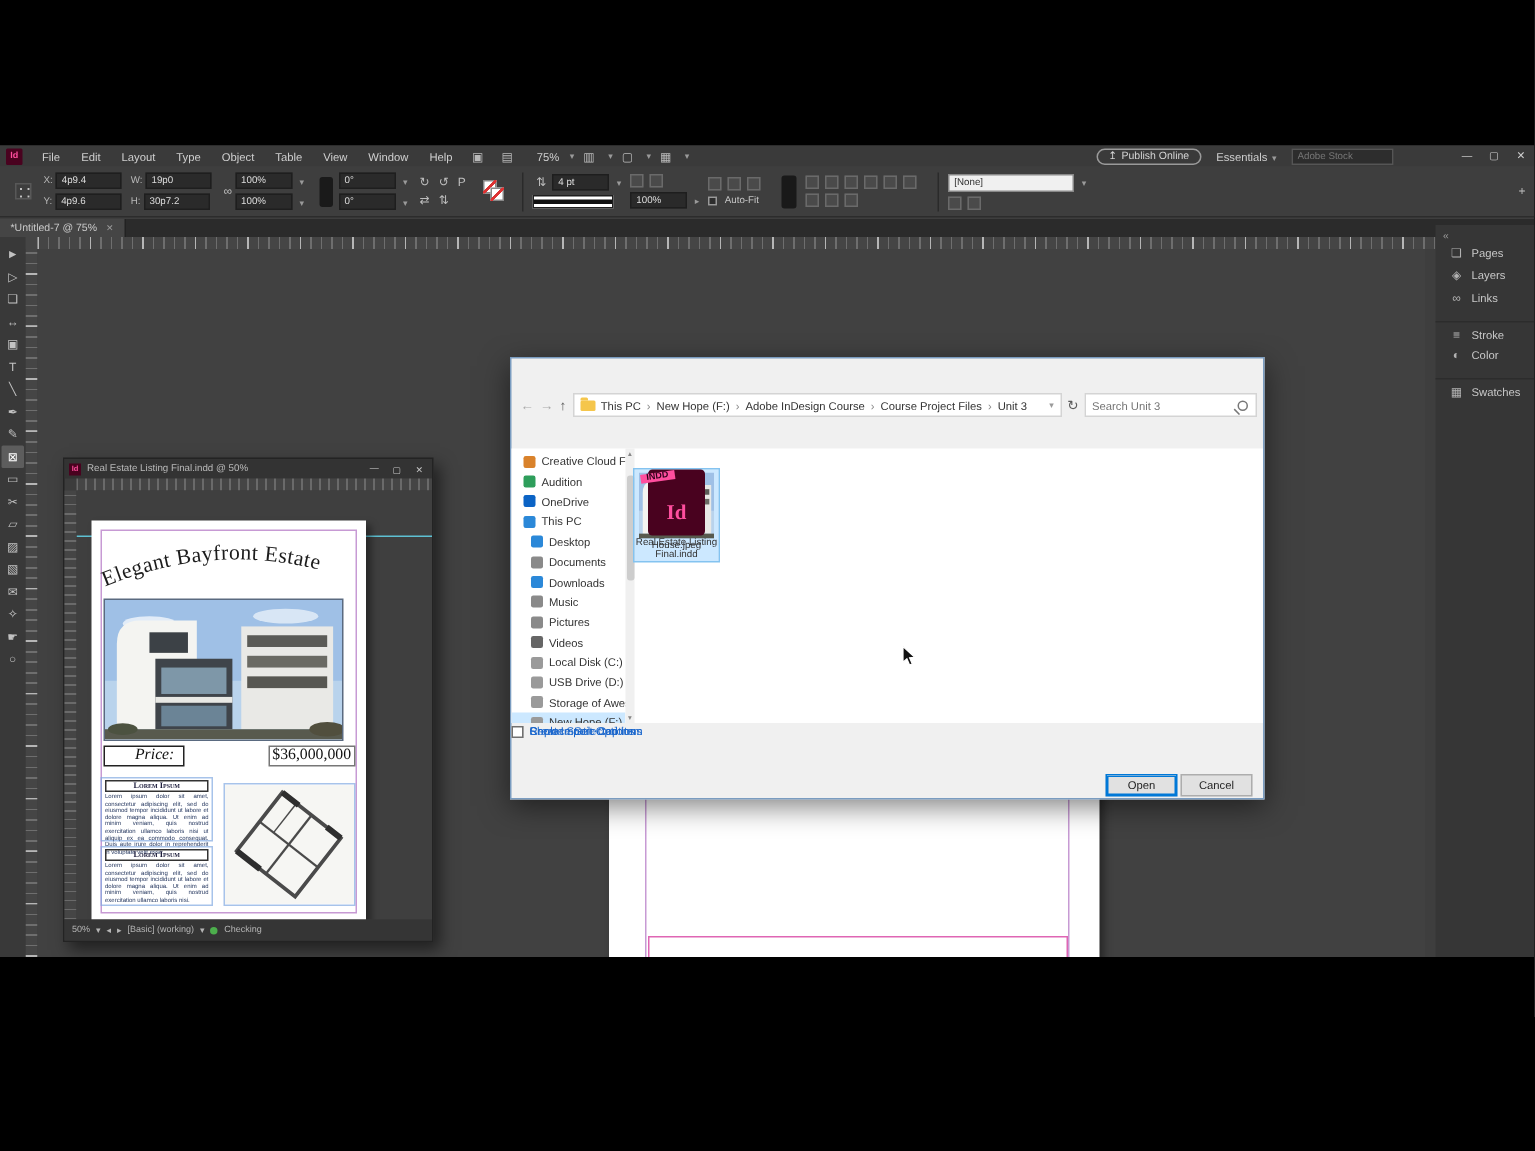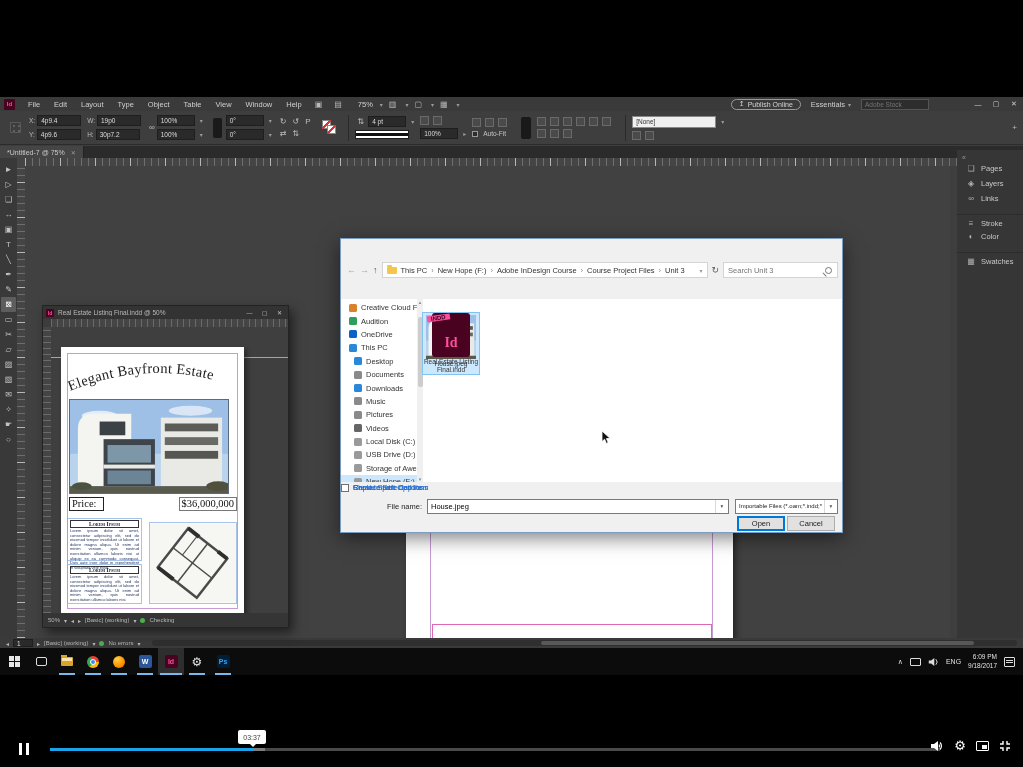--- a/index.html
+++ b/index.html
@@ -1,17 +1,17 @@
 <!DOCTYPE html>
 <html style="--accent_blue: #1aa3e8; --win_blue: #0078d7; --selection_blue: #cce8ff; --indesign_maroon: #49021f; --indesign_pink: #ff4e9e; --guide_violet: #c79ad4; --guide_magenta: #df66b4; --frame_blue: #7aa0f0; --link_blue: #1a66cc; --taskbar_underline: #76b9ed; --photoshop_blue: #31a8ff;"><head>
 <meta charset="utf-8">
 <style>
   * { margin:0; padding:0; box-sizing:border-box; }
   body { background:#000; font-family:"Liberation Sans", sans-serif; }
-  #screen { position:relative; width:1023px; height:767px; background:#000; overflow:hidden; margin:0 auto; }
+  #screen { position:relative; width:1023px; height:638px; background:#000; overflow:hidden; margin:0 auto; }
 
   
   #app { position:absolute; left:0; top:97px; width:1023px; height:551px; background:#3e3e3e; }
 
   
   #menubar { position:absolute; left:0; top:0; width:1023px; height:14px; background:#3a3a3a; display:flex; align-items:center; font-size:7.5px; color:#cfcfcf; }
   .id-logo { width:11px; height:11px; background:var(--indesign_maroon,#49021f); color:var(--indesign_pink,#ff4e9e); font-size:6px; font-weight:bold; display:flex; align-items:center; justify-content:center; margin:0 6px 0 4px; border-radius:1px; }
   .menus { display:flex; }
   .menu-item { padding:0 7px; cursor:default; }
   .mb-ic { color:#b9b9b9; font-size:8px; margin:0 6px; }
@@ -86,21 +86,21 @@
   .fw-hruler { position:absolute; left:8px; top:13px; right:0; height:8px; background-color:#454545; background-image:repeating-linear-gradient(90deg, rgba(255,255,255,.2) 0 1px, transparent 1px 6px); }
   .fw-vruler { position:absolute; left:0; top:21px; width:8px; bottom:14px; background-color:#454545; background-image:repeating-linear-gradient(0deg, rgba(255,255,255,.2) 0 1px, transparent 1px 6px); }
   .fw-canvas { position:absolute; left:8px; top:21px; right:0; bottom:14px; background:#3f3f3f; overflow:hidden; }
   .cyan-guide { position:absolute; left:0; top:30px; width:100%; height:1px; background:#62cfe3; opacity:.9; }
   .fw-page { position:absolute; left:10px; top:20px; width:183px; height:268px; background:#fff; box-shadow:3px 3px 5px rgba(0,0,0,.4); }
   .fw-page .margin-guide { position:absolute; inset:6px; border:1px solid var(--guide_violet,#c79ad4); }
   .arch { position:absolute; left:3px; top:8px; }
   .photo { position:absolute; left:8px; top:52px; width:160px; height:95px; border:1px solid #5a6a80; }
   .photo svg { display:block; }
   .price-row { position:absolute; left:8px; top:150px; width:168px; display:flex; justify-content:space-between; align-items:center; font-family:"Liberation Serif",serif; }
-  .price-box { border:1px solid #222; font-size:10.5px; padding:0 6px 1px 2px; color:#111; }
+  .price-box { border:1px solid #222; font-size:10.5px; padding:0 6px 1px 20px; color:#111;font-style:italic; }
   .price-val { border:1px solid #777; font-size:10.5px; padding:0 2px 1px 2px; color:#111; }
   .tf { position:absolute; border:1px solid rgba(130,170,225,.7); }
   .sec1 { left:6px; top:171px; width:75px; height:43px; }
   .sec2 { left:6px; top:217px; width:75px; height:40px; }
   .sec-head { display:block; margin:1px 2px; border:1px solid #333; text-align:center; font-family:"Liberation Serif",serif; font-variant:small-caps; font-weight:bold; font-size:5.5px; color:#1b1b3a; }
   .sec-body { display:block; margin:0 2px; font-size:4px; line-height:1.15; color:#24365e; text-align:justify; overflow:hidden; }
   .bp-frame { left:88px; top:175px; width:88px; height:82px; }
   .fw-status { position:absolute; left:0; bottom:0; width:100%; height:14px; background:#353535; display:flex; align-items:center; gap:4px; padding:0 5px; font-size:6px; color:#b5b5b5; }
   .dot-g { width:5px; height:5px; border-radius:50%; background:#4cae4c; display:inline-block; }
 
@@ -751,31 +751,20 @@
         <label class="opt checked">
           <span class="cbx"></span>
           <span class="opt-label">Replace Selected Item</span>
         </label>
 
         <label class="opt">
           <span class="cbx"></span>
           <span class="opt-label">Create Static Captions</span>
         </label>
       </div>
-    <div class="pd-filerow">
-      <span class="fn-label">File name:</span>
-      <span class="fn-combo">
-        <input value="House.jpeg" style="">
-        <span class="combo-arrow">▾</span>
-      </span>
-      <span class="ft-combo">
-        <span class="v">Importable Files (*.oam;*.indd;*</span>
-        <span class="combo-arrow">▾</span>
-      </span>
-    </div>
     <div class="pd-btnrow">
       <span class="btn btn-open">Open</span>
       <span class="btn btn-cancel">Cancel</span>
     </div>
   </div>
 
   <div id="taskbar">
     <span class="start">
         <span class="win-logo">
           <i></i>

